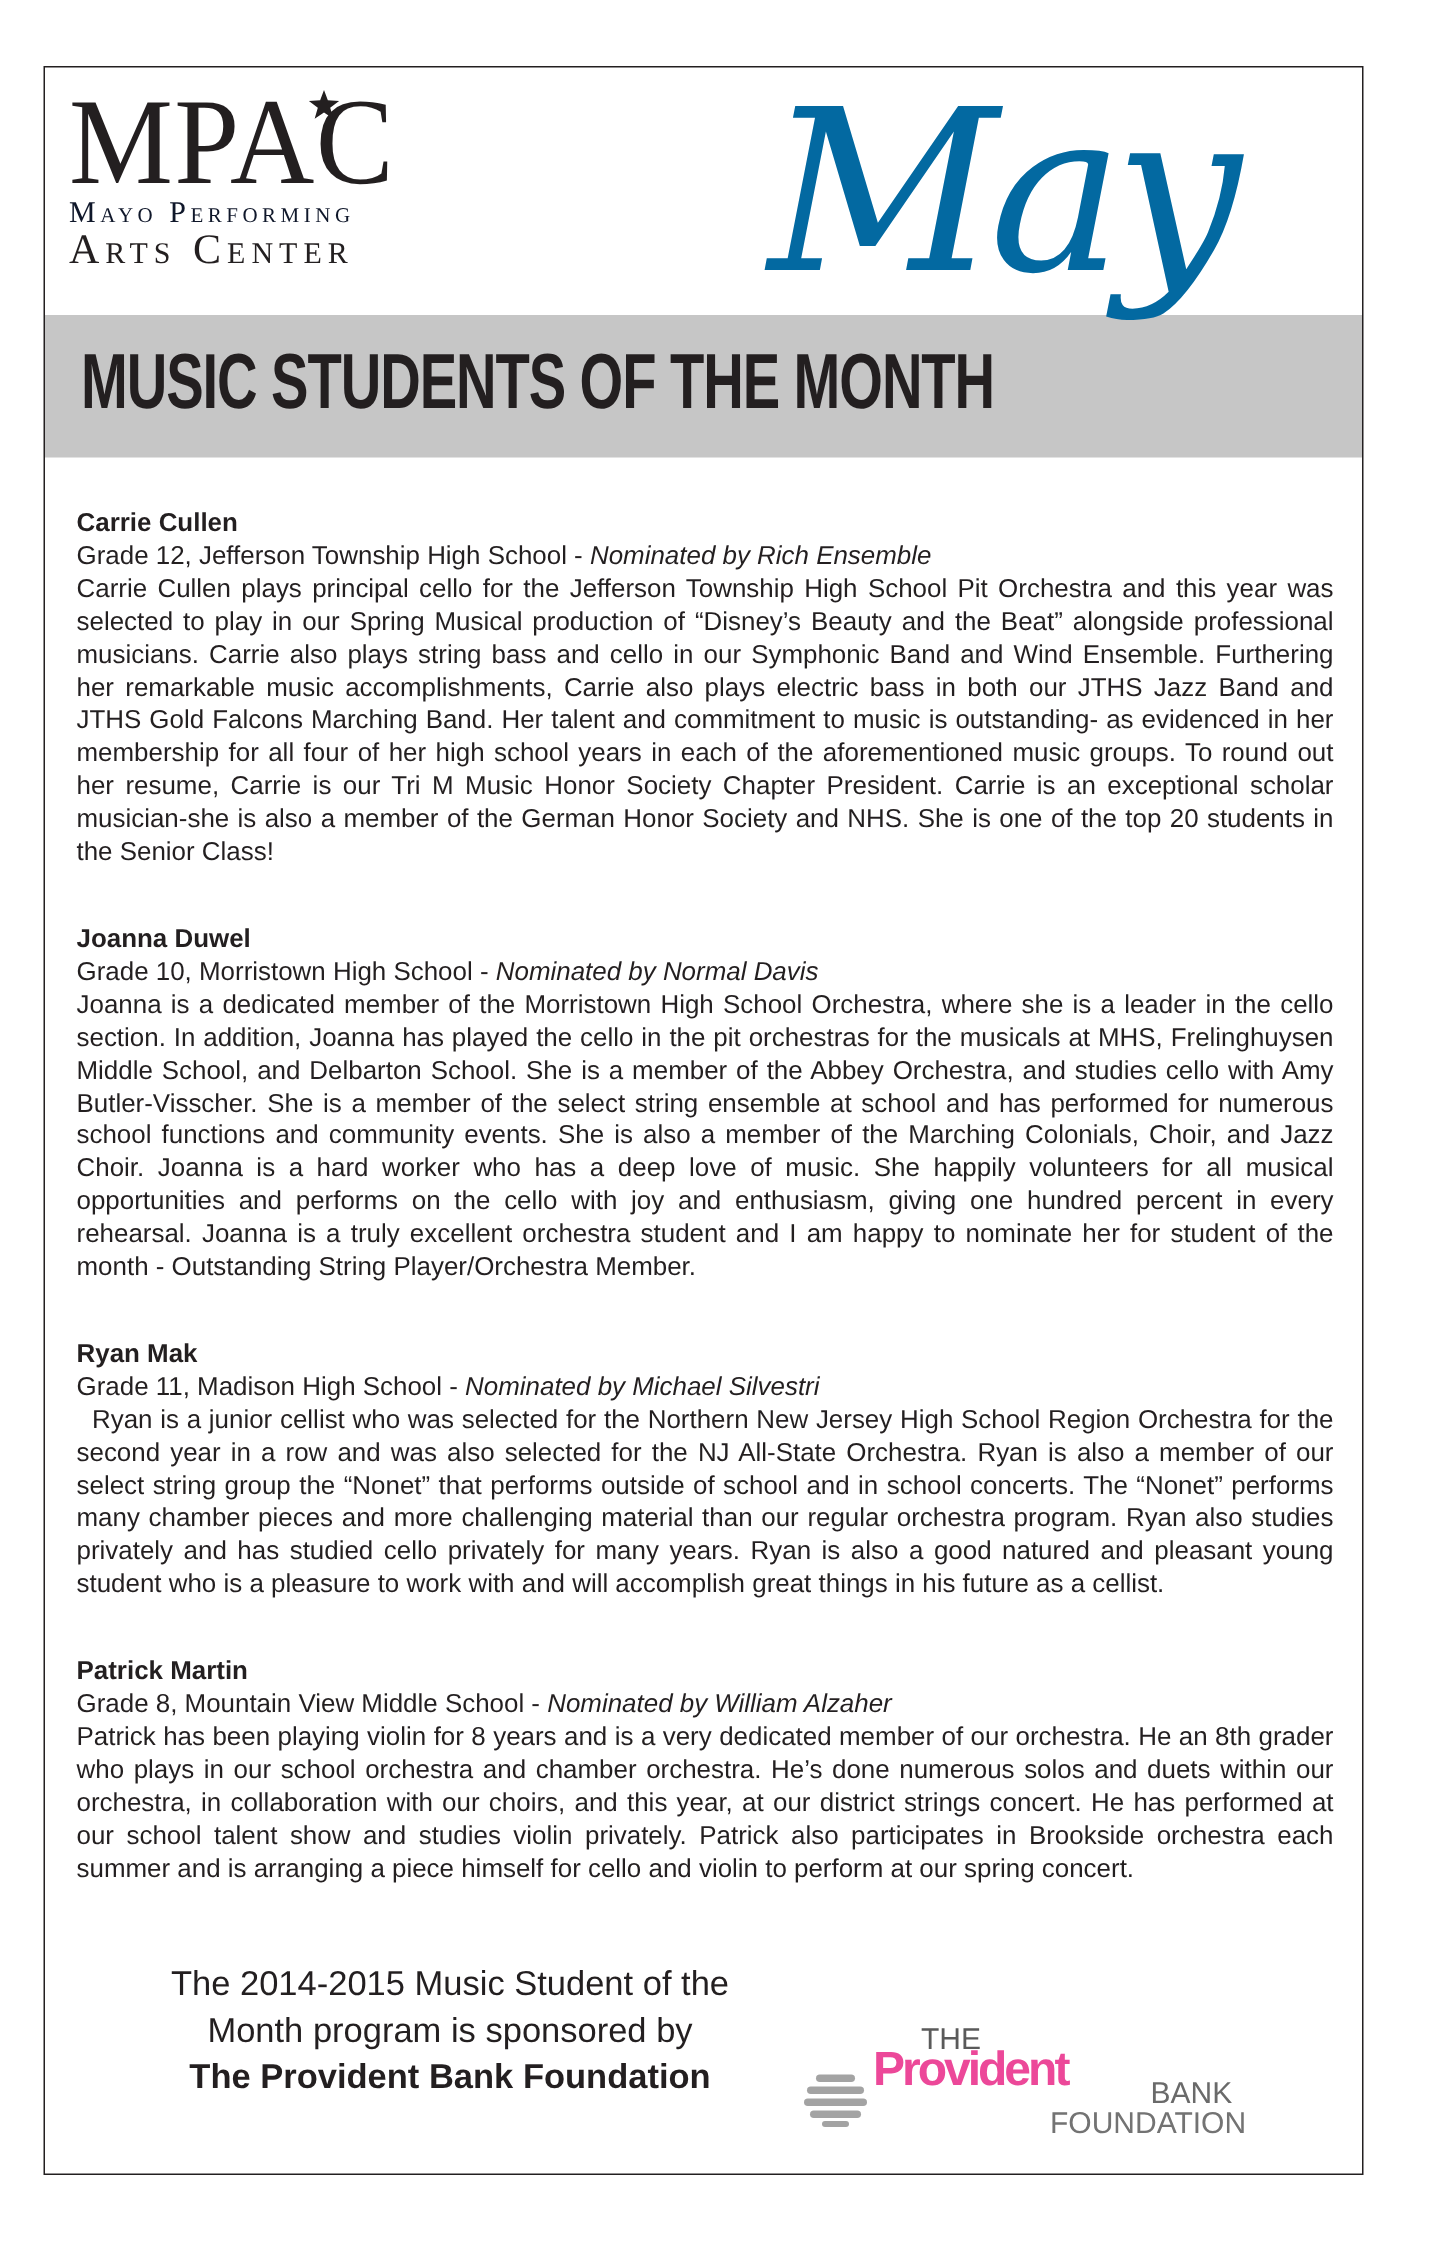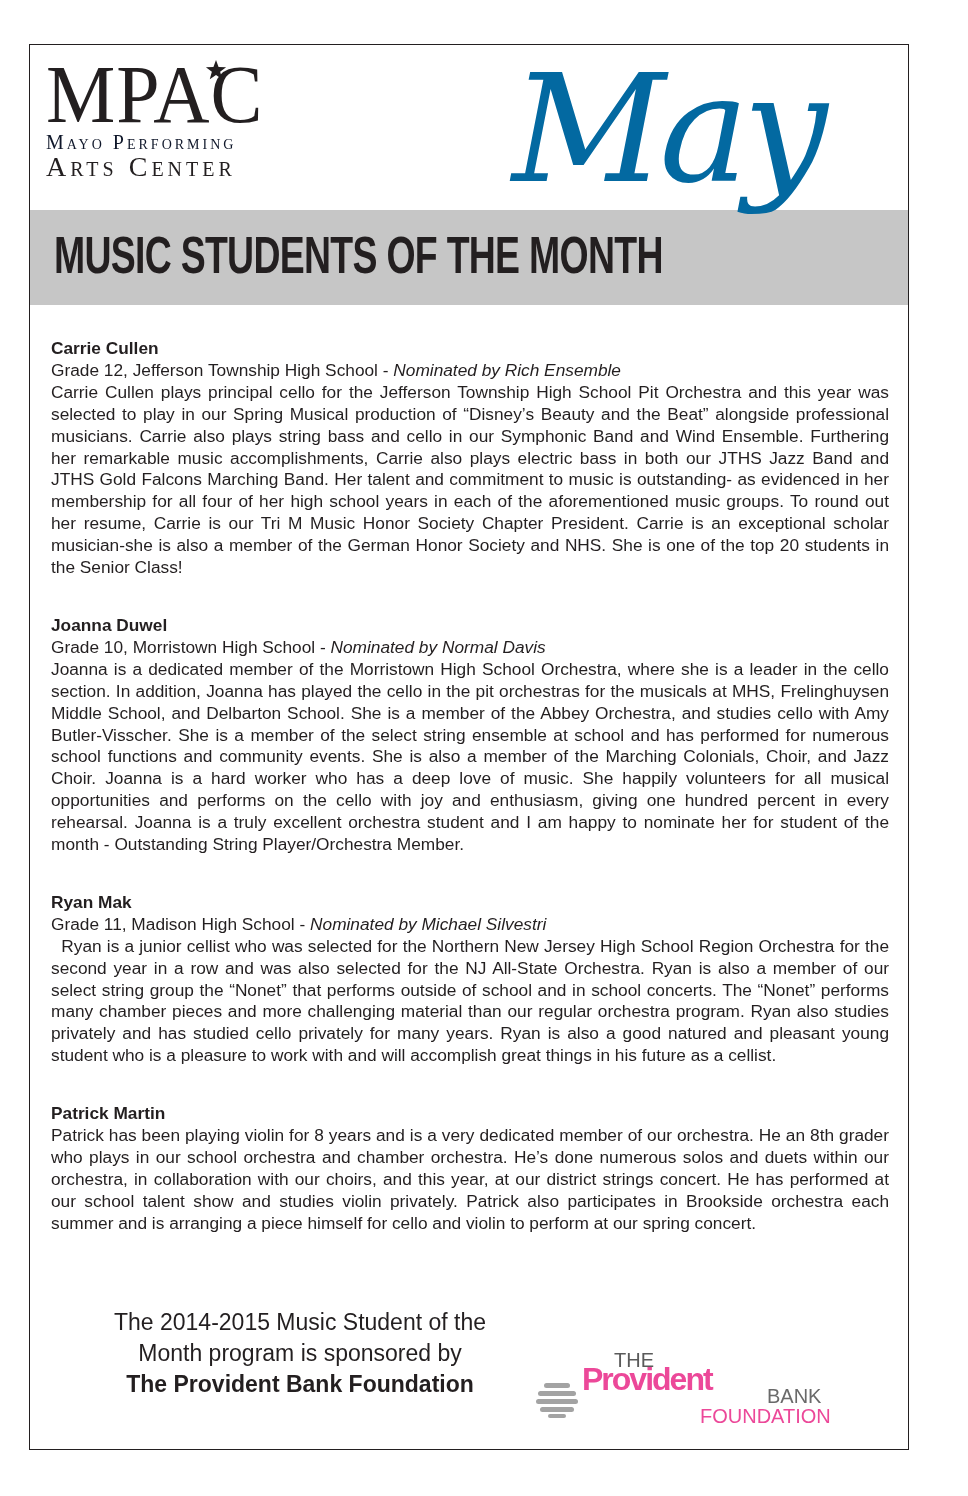--- a/index.html
+++ b/index.html
@@ -45,21 +45,21 @@
   .student-bio { text-align: justify; }
   .sponsor {
     position: absolute; left: 70px; top: 1262px; width: 400px; text-align: center;
     font-family: "Liberation Sans", "DejaVu Sans", sans-serif; font-size: 23px; line-height: 31px; color: #231f20;
   }
   .sponsor-bold { font-weight: bold; }
   .provident { position: absolute; left: 502px; top: 1272px; width: 310px; height: 80px; margin-top: 32px; }
   .pv-the { position: absolute; left: 82px; top: 0; font-family: "Liberation Sans", sans-serif; font-size: 20px; color: #5a5a5a; letter-spacing: 0px; }
   .pv-main { position: absolute; left: 50px; top: 12px; font-family: "Liberation Sans", sans-serif; font-size: 32px; font-weight: bold; color: #ec4899; letter-spacing: -2px; }
   .pv-bank { position: absolute; left: 235px; top: 36px; font-family: "Liberation Sans", sans-serif; font-size: 20px; color: #6a6a6a; }
-  .pv-found { position: absolute; left: 168px; top: 56px; font-family: "Liberation Sans", sans-serif; font-size: 20px; color: #ec4899; }
+  .pv-found { position: absolute; left: 168px; top: 56px; font-family: "Liberation Sans", sans-serif; font-size: 20px; color: #737373; }
   .pv-icon { position: absolute; left: 4px; top: 30px; width: 42px; height: 40px; }
 </style>
 </head>
 <body>
 
 <div class="frame">
 
   <div class="logo">
     <div class="logo-mark">MPAC</div>
     <svg class="logo-star" viewBox="0 0 24 24">
@@ -86,20 +86,21 @@
       <div class="student-meta"><span>Grade 10, Morristown High School - </span><span class="nom">Nominated by Normal Davis</span></div>
       <div class="student-bio">Joanna is a dedicated member of the Morristown High School Orchestra, where she is a leader in the cello section.  In addition, Joanna has played the cello in the pit orchestras for the musicals at MHS, Frelinghuysen Middle School, and Delbarton School.  She is a member of the Abbey Orchestra, and studies cello with Amy Butler-Visscher.  She is a member of the select string ensemble at school and has performed for numerous school functions and community events.  She is also a member of the Marching Colonials, Choir, and Jazz Choir.  Joanna is a hard worker who has a deep love of music.  She happily volunteers for all musical opportunities and performs on the cello with joy and enthusiasm, giving one hundred percent in every rehearsal.  Joanna is a truly excellent orchestra student and I am happy to nominate her for student of the month - Outstanding String Player/Orchestra Member.</div>
     </div>
     <div class="student">
       <div class="student-name">Ryan Mak</div>
       <div class="student-meta"><span>Grade 11, Madison High School - </span><span class="nom">Nominated by Michael Silvestri</span></div>
       <div class="student-bio">&nbsp;&nbsp;Ryan is a junior cellist who was selected for the Northern New Jersey High School Region Orchestra for the second year in a row and was  also selected  for the NJ All-State Orchestra. Ryan is also a member of our select string group the “Nonet” that performs outside of school and in school concerts. The “Nonet” performs many chamber pieces and more challenging material than our regular orchestra program. Ryan also studies privately and has studied cello privately for many years. Ryan is also a good natured and pleasant young student who is a pleasure to work with and will accomplish great things in his future as a cellist.</div>
     </div>
     <div class="student">
       <div class="student-name">Patrick Martin</div>
+      <div class="student-meta"><span>Grade 8, Mountain View Middle School - </span><span class="nom">Nominated by William Alzaher</span></div>
       <div class="student-bio">Patrick has been playing violin for 8 years and is a very dedicated member of our orchestra. He an 8th grader who plays in our school orchestra and chamber orchestra. He’s done numerous solos and duets within our orchestra, in collaboration with our choirs, and this year, at our district strings concert. He has performed at our school talent show and studies violin privately. Patrick also participates in Brookside orchestra each summer and is arranging a piece himself for cello and violin to perform at our spring concert.</div>
     </div>
   </div>
 
   <div class="sponsor">
     <div>The 2014-2015 Music Student of the</div>
     <div>Month program is sponsored by</div>
     <div class="sponsor-bold">The Provident Bank Foundation</div>
   </div>
 

